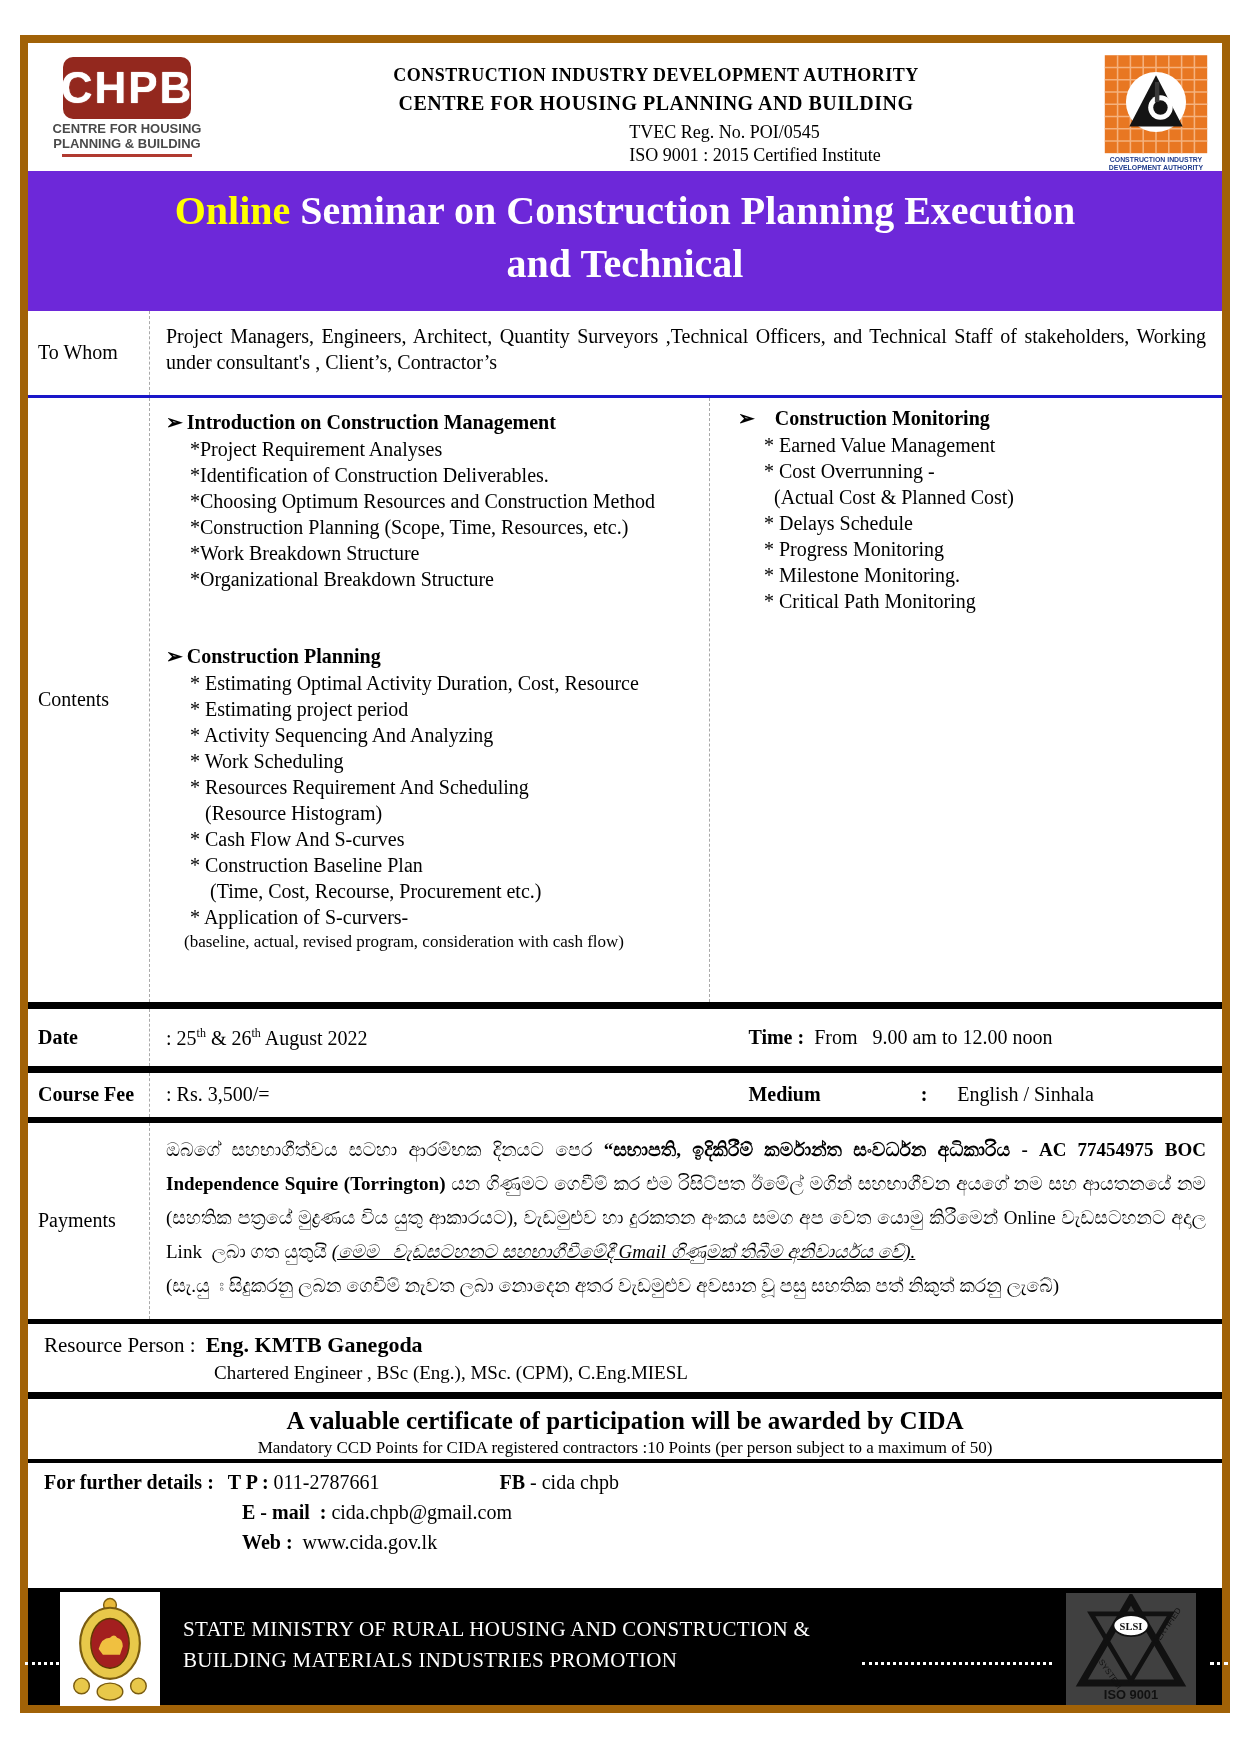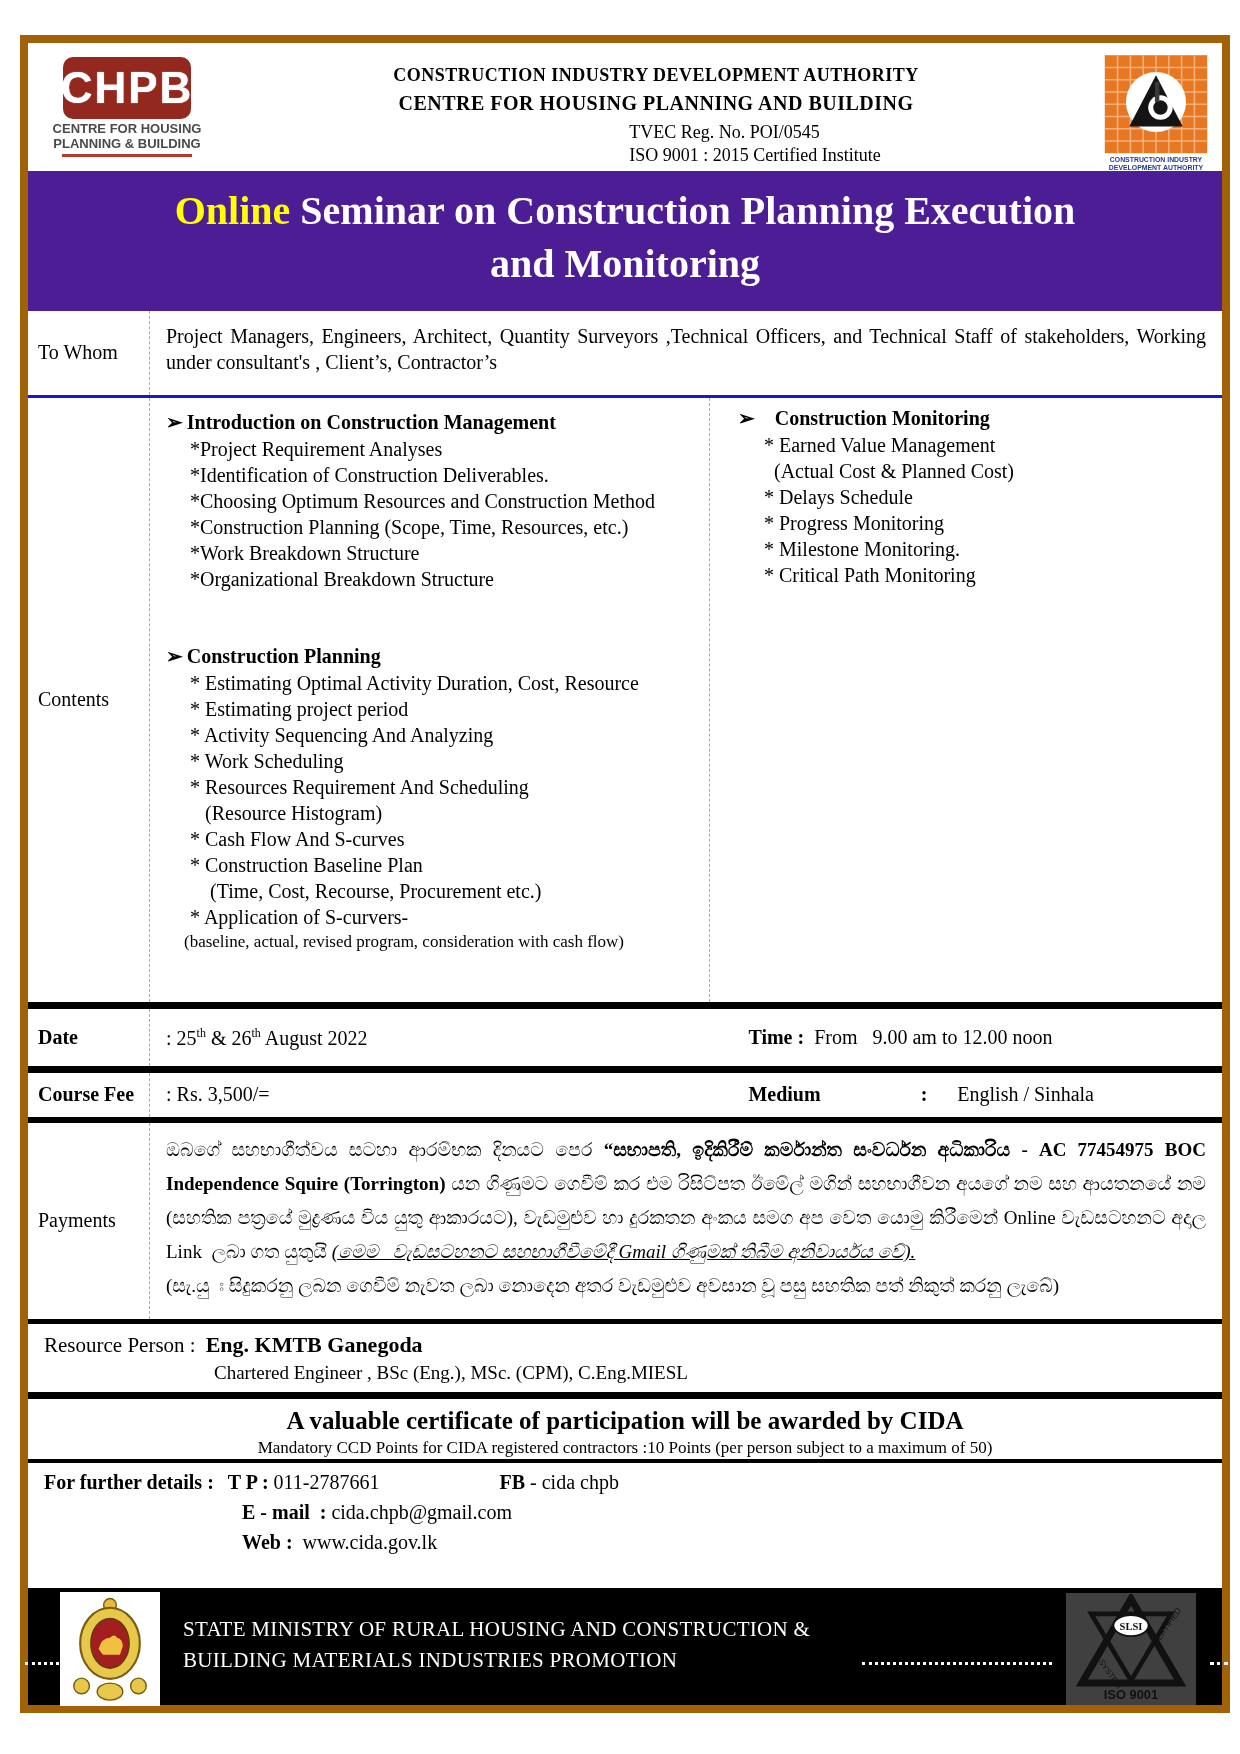--- a/index.html
+++ b/index.html
@@ -13,21 +13,21 @@
     color:#fff;font-family:"Liberation Sans",sans-serif;font-size:44px;font-weight:bold;letter-spacing:2px;text-shadow:0 0 1px #fff;}
   .chpb-caption{font-family:"Liberation Sans",sans-serif;font-weight:bold;font-size:13px;color:#4a4a4a;line-height:15px;}
   .chpb-underline{width:130px;height:3px;background:#b03a30;margin:3px auto 0;}
   .head-center{flex:1;padding-top:14px;}
   .org1{font-weight:bold;font-size:18px;text-align:center;letter-spacing:.5px;}
   .org2{font-weight:bold;font-size:20px;text-align:center;margin-top:6px;letter-spacing:.5px;}
   .reg{font-size:18px;text-align:left;margin-left:47%;margin-top:6px;line-height:23px;}
   .cida-logo{flex:0 0 auto;width:112px;height:118px;margin-top:2px;}
 
   
-  .banner{height:145px;background:#4c1d95;color:#fff;text-align:center;box-sizing:border-box;padding-top:16px;}
+  .banner{height:145px;background:#6d28d9;color:#fff;text-align:center;box-sizing:border-box;padding-top:16px;}
   .banner .l1{font-size:40px;font-weight:bold;}
   .banner .l2{font-size:40px;font-weight:bold;margin-top:6px;}
   .banner .hl{color:#ffff00;}
 
   
   .row{display:flex;box-sizing:border-box;}
   .row-label{width:122px;flex:0 0 auto;border-right:1px dashed #a9a9a9;display:flex;align-items:center;padding-left:10px;box-sizing:border-box;font-size:20px;}
   .row-body{flex:1;padding:16px 16px;box-sizing:border-box;font-size:20px;}
   .bar{background:#000;flex:0 0 auto;}
   .blue-line{height:3px;background:#1a17c9;flex:0 0 auto;}
@@ -140,21 +140,21 @@
         <circle cx="54" cy="49" r="6.5" fill="#141414"></circle>
         <rect x="49" y="26" width="4" height="18" fill="#3a3a3a"></rect>
         <text x="50" y="98" font-size="6.2" font-family="Liberation Sans, sans-serif" font-weight="bold" fill="#1f3b8c" text-anchor="middle">CONSTRUCTION INDUSTRY</text>
         <text x="50" y="105" font-size="6.2" font-family="Liberation Sans, sans-serif" font-weight="bold" fill="#1f3b8c" text-anchor="middle">DEVELOPMENT AUTHORITY</text>
       </svg>
     </div>
   </div>
 
   <div class="banner">
     <div class="l1"><span class="hl">Online</span><span> Seminar on Construction Planning Execution</span></div>
-    <div class="l2">and Monitoring</div>
+    <div class="l2">and Technical</div>
   </div>
 
   <div class="row towhom">
     <div class="row-label">To Whom</div>
     <div class="row-body">Project Managers,  Engineers, Architect, Quantity Surveyors ,Technical  Officers, and  Technical  Staff  of stakeholders, Working under consultant's , Client’s, Contractor’s</div>
   </div>
   <div class="blue-line"></div>
 
   <div class="row contents">
     <div class="row-label">Contents</div>
@@ -182,20 +182,21 @@
             <div class="list-line">* Construction Baseline Plan</div>
             <div class="list-line">    (Time, Cost, Recourse, Procurement etc.)</div>
             <div class="list-line">* Application of S-curvers-</div>
           </div>
         <div class="footnote">(baseline, actual, revised program, consideration with cash flow)</div>
       </div>
       <div class="col-right">
         <div class="sec-head"><span class="bullet">➢</span><span>Construction Monitoring</span></div>
         <div class="list">
             <div class="list-line">* Earned Value Management</div>
+            <div class="list-line">* Cost Overrunning -</div>
             <div class="list-line">  (Actual Cost &amp; Planned Cost)</div>
             <div class="list-line">* Delays Schedule</div>
             <div class="list-line">* Progress Monitoring</div>
             <div class="list-line">* Milestone Monitoring.</div>
             <div class="list-line">* Critical Path Monitoring</div>
           </div>
       </div>
     </div>
   </div>
 

